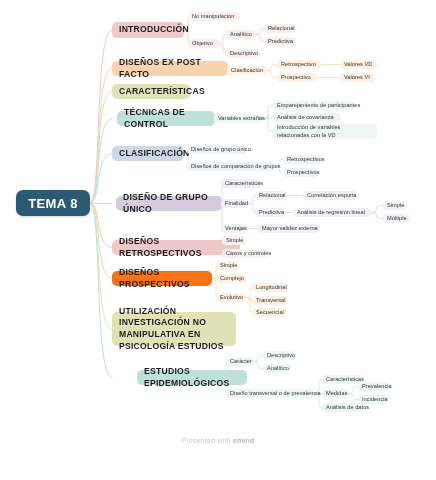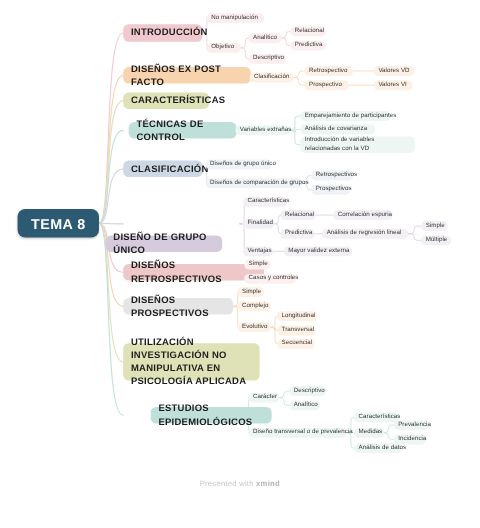--- a/index.html
+++ b/index.html
@@ -115,42 +115,42 @@
       <div class="node main" style="left: 117px; top: 111px; width: 98px; height: 15px; background: rgb(191, 224, 217);">TÉCNICAS DE CONTROL</div>
       <div class="node sub" style="left: 214px; top: 114px; width: 50px; height: 9px; background: rgb(237, 246, 243);">Variables extrañas</div>
       <div class="node sub" style="left: 273px; top: 101px; width: 82px; height: 9px; background: rgb(237, 246, 243);">Emparejamiento de participantes</div>
       <div class="node sub" style="left: 273px; top: 113px; width: 68px; height: 9px; background: rgb(237, 246, 243);">Análisis de covarianza</div>
       <div class="node sub wrap" style="left: 273px; top: 124px; width: 104px; height: 15px; background: rgb(237, 246, 243);">Introducción de variables relacionadas con la VD</div>
       <div class="node main" style="left: 112px; top: 146px; width: 72px; height: 15px; background: rgb(205, 216, 228);">CLASIFICACIÓN</div>
       <div class="node sub" style="left: 187px; top: 145px; width: 60px; height: 9px; background: rgb(239, 243, 247);">Diseños de grupo único</div>
       <div class="node sub" style="left: 187px; top: 162px; width: 88px; height: 9px; background: rgb(239, 243, 247);">Diseños de comparación de grupos</div>
       <div class="node sub" style="left: 283px; top: 155px; width: 38px; height: 9px; background: rgb(239, 243, 247);">Retrospectivos</div>
       <div class="node sub" style="left: 283px; top: 168px; width: 35px; height: 9px; background: rgb(239, 243, 247);">Prospectivos</div>
-      <div class="node main" style="left: 96px; top: 196px; width: 106px; height: 15px; background: rgb(213, 203, 221); margin-top: 18px;">DISEÑO DE GRUPO ÚNICO</div>
+      <div class="node main" style="left: 116px; top: 196px; width: 106px; height: 15px; background: rgb(213, 203, 221);">DISEÑO DE GRUPO ÚNICO</div>
       <div class="node sub" style="left: 221px; top: 179px; width: 40px; height: 9px; background: rgb(242, 239, 245);">Características</div>
       <div class="node sub" style="left: 221px; top: 199px; width: 28px; height: 9px; background: rgb(242, 239, 245);">Finalidad</div>
       <div class="node sub" style="left: 255px; top: 191px; width: 32px; height: 9px; background: rgb(242, 239, 245);">Relacional</div>
       <div class="node sub" style="left: 303px; top: 191px; width: 54px; height: 9px; background: rgb(242, 239, 245);">Correlación espuria</div>
       <div class="node sub" style="left: 255px; top: 208px; width: 31px; height: 9px; background: rgb(242, 239, 245);">Predictiva</div>
       <div class="node sub" style="left: 293px; top: 208px; width: 78px; height: 9px; background: rgb(242, 239, 245);">Análisis de regresión lineal</div>
       <div class="node sub" style="left: 383px; top: 201px; width: 24px; height: 9px; background: rgb(242, 239, 245);">Simple</div>
       <div class="node sub" style="left: 383px; top: 214px; width: 27px; height: 9px; background: rgb(242, 239, 245);">Múltiple</div>
       <div class="node sub" style="left: 221px; top: 224px; width: 27px; height: 9px; background: rgb(242, 239, 245);">Ventajas</div>
       <div class="node sub" style="left: 258px; top: 224px; width: 62px; height: 9px; background: rgb(242, 239, 245);">Mayor validez externa</div>
       <div class="node main" style="left: 112px; top: 240px; width: 128px; height: 15px; background: rgb(238, 199, 200);">DISEÑOS RETROSPECTIVOS</div>
       <div class="node sub" style="left: 222px; top: 236px; width: 24px; height: 9px; background: rgb(251, 239, 239);">Simple</div>
       <div class="node sub" style="left: 222px; top: 249px; width: 47px; height: 9px; background: rgb(251, 239, 239);">Casos y controles</div>
-      <div class="node main" style="left: 112px; top: 271px; width: 100px; height: 15px; background: #e5e5e5;">DISEÑOS PROSPECTIVOS</div>
+      <div class="node main" style="left: 112px; top: 271px; width: 100px; height: 15px; background: #f97316;">DISEÑOS PROSPECTIVOS</div>
       <div class="node sub" style="left: 216px; top: 261px; width: 24px; height: 9px; background: rgb(253, 241, 230);">Simple</div>
       <div class="node sub" style="left: 216px; top: 274px; width: 30px; height: 9px; background: rgb(253, 241, 230);">Complejo</div>
       <div class="node sub" style="left: 216px; top: 293px; width: 30px; height: 9px; background: rgb(253, 241, 230);">Evolutivo</div>
       <div class="node sub" style="left: 252px; top: 283px; width: 36px; height: 9px; background: rgb(253, 241, 230);">Longitudinal</div>
       <div class="node sub" style="left: 252px; top: 296px; width: 35px; height: 9px; background: rgb(253, 241, 230);">Transversal</div>
       <div class="node sub" style="left: 252px; top: 308px; width: 34px; height: 9px; background: rgb(253, 241, 230);">Secuencial</div>
-      <div class="node main" style="left: 112px; top: 312px; width: 124px; height: 34px; background: rgb(223, 226, 182); align-items: center;">UTILIZACIÓN INVESTIGACIÓN NO MANIPULATIVA EN PSICOLOGÍA APLICADA</div>
+      <div class="node main" style="left: 112px; top: 312px; width: 124px; height: 34px; background: rgb(223, 226, 182); align-items: center;">UTILIZACIÓN INVESTIGACIÓN NO MANIPULATIVA EN PSICOLOGÍA ESTUDIOS</div>
       <div class="node main" style="left: 112px; top: 370px; width: 110px; height: 15px; background: rgb(191, 224, 217); margin-left: 25px;">ESTUDIOS EPIDEMIOLÓGICOS</div>
       <div class="node sub" style="left: 226px; top: 357px; width: 28px; height: 9px; background: rgb(237, 246, 243);">Carácter</div>
       <div class="node sub" style="left: 263px; top: 351px; width: 33px; height: 9px; background: rgb(237, 246, 243);">Descriptivo</div>
       <div class="node sub" style="left: 263px; top: 364px; width: 28px; height: 9px; background: rgb(237, 246, 243);">Analítico</div>
       <div class="node sub" style="left: 226px; top: 389px; width: 89px; height: 9px; background: rgb(237, 246, 243);">Diseño transversal o de prevalencia</div>
       <div class="node sub" style="left: 322px; top: 375px; width: 41px; height: 9px; background: rgb(237, 246, 243);">Características</div>
       <div class="node sub" style="left: 322px; top: 389px; width: 27px; height: 9px; background: rgb(237, 246, 243);">Medidas</div>
       <div class="node sub" style="left: 358px; top: 382px; width: 32px; height: 9px; background: rgb(237, 246, 243);">Prevalencia</div>
       <div class="node sub" style="left: 358px; top: 395px; width: 29px; height: 9px; background: rgb(237, 246, 243);">Incidencia</div>
       <div class="node sub" style="left: 322px; top: 403px; width: 43px; height: 9px; background: rgb(237, 246, 243);">Análisis de datos</div>

